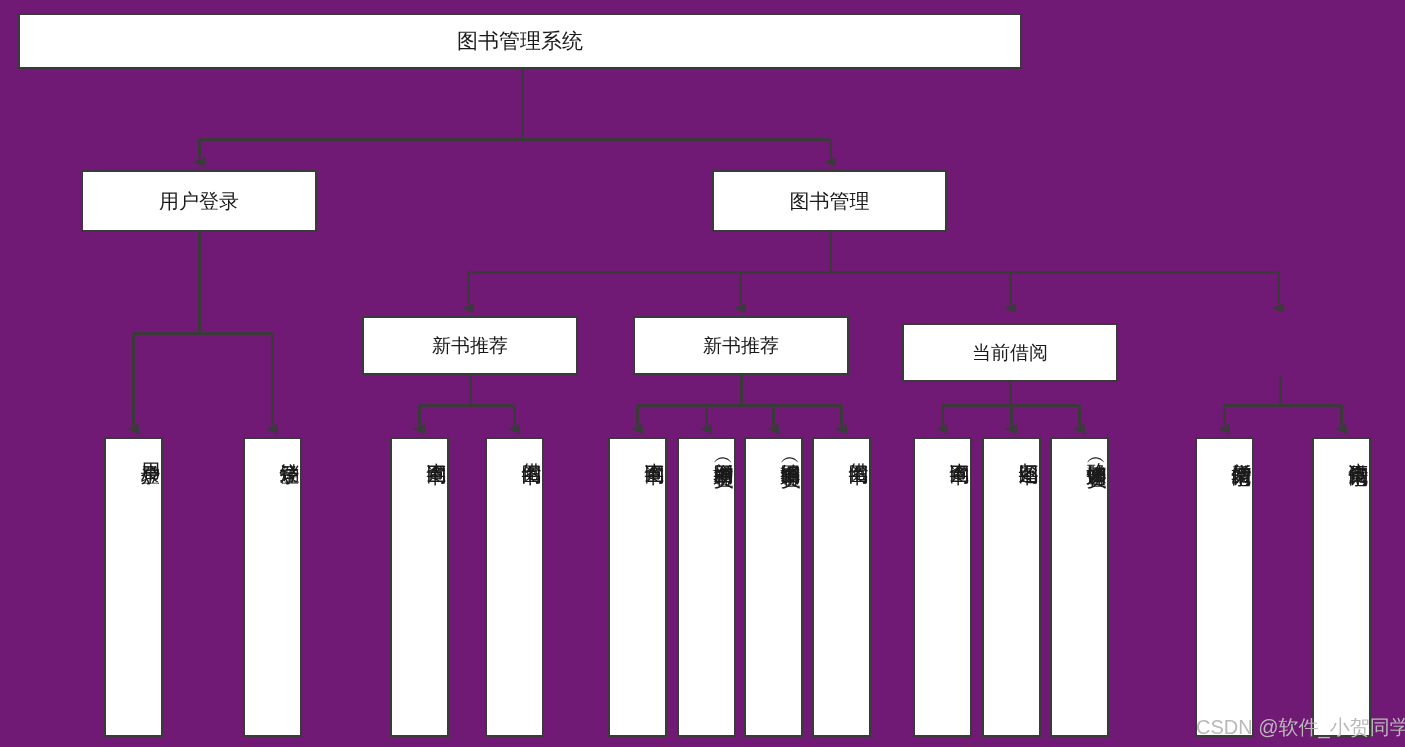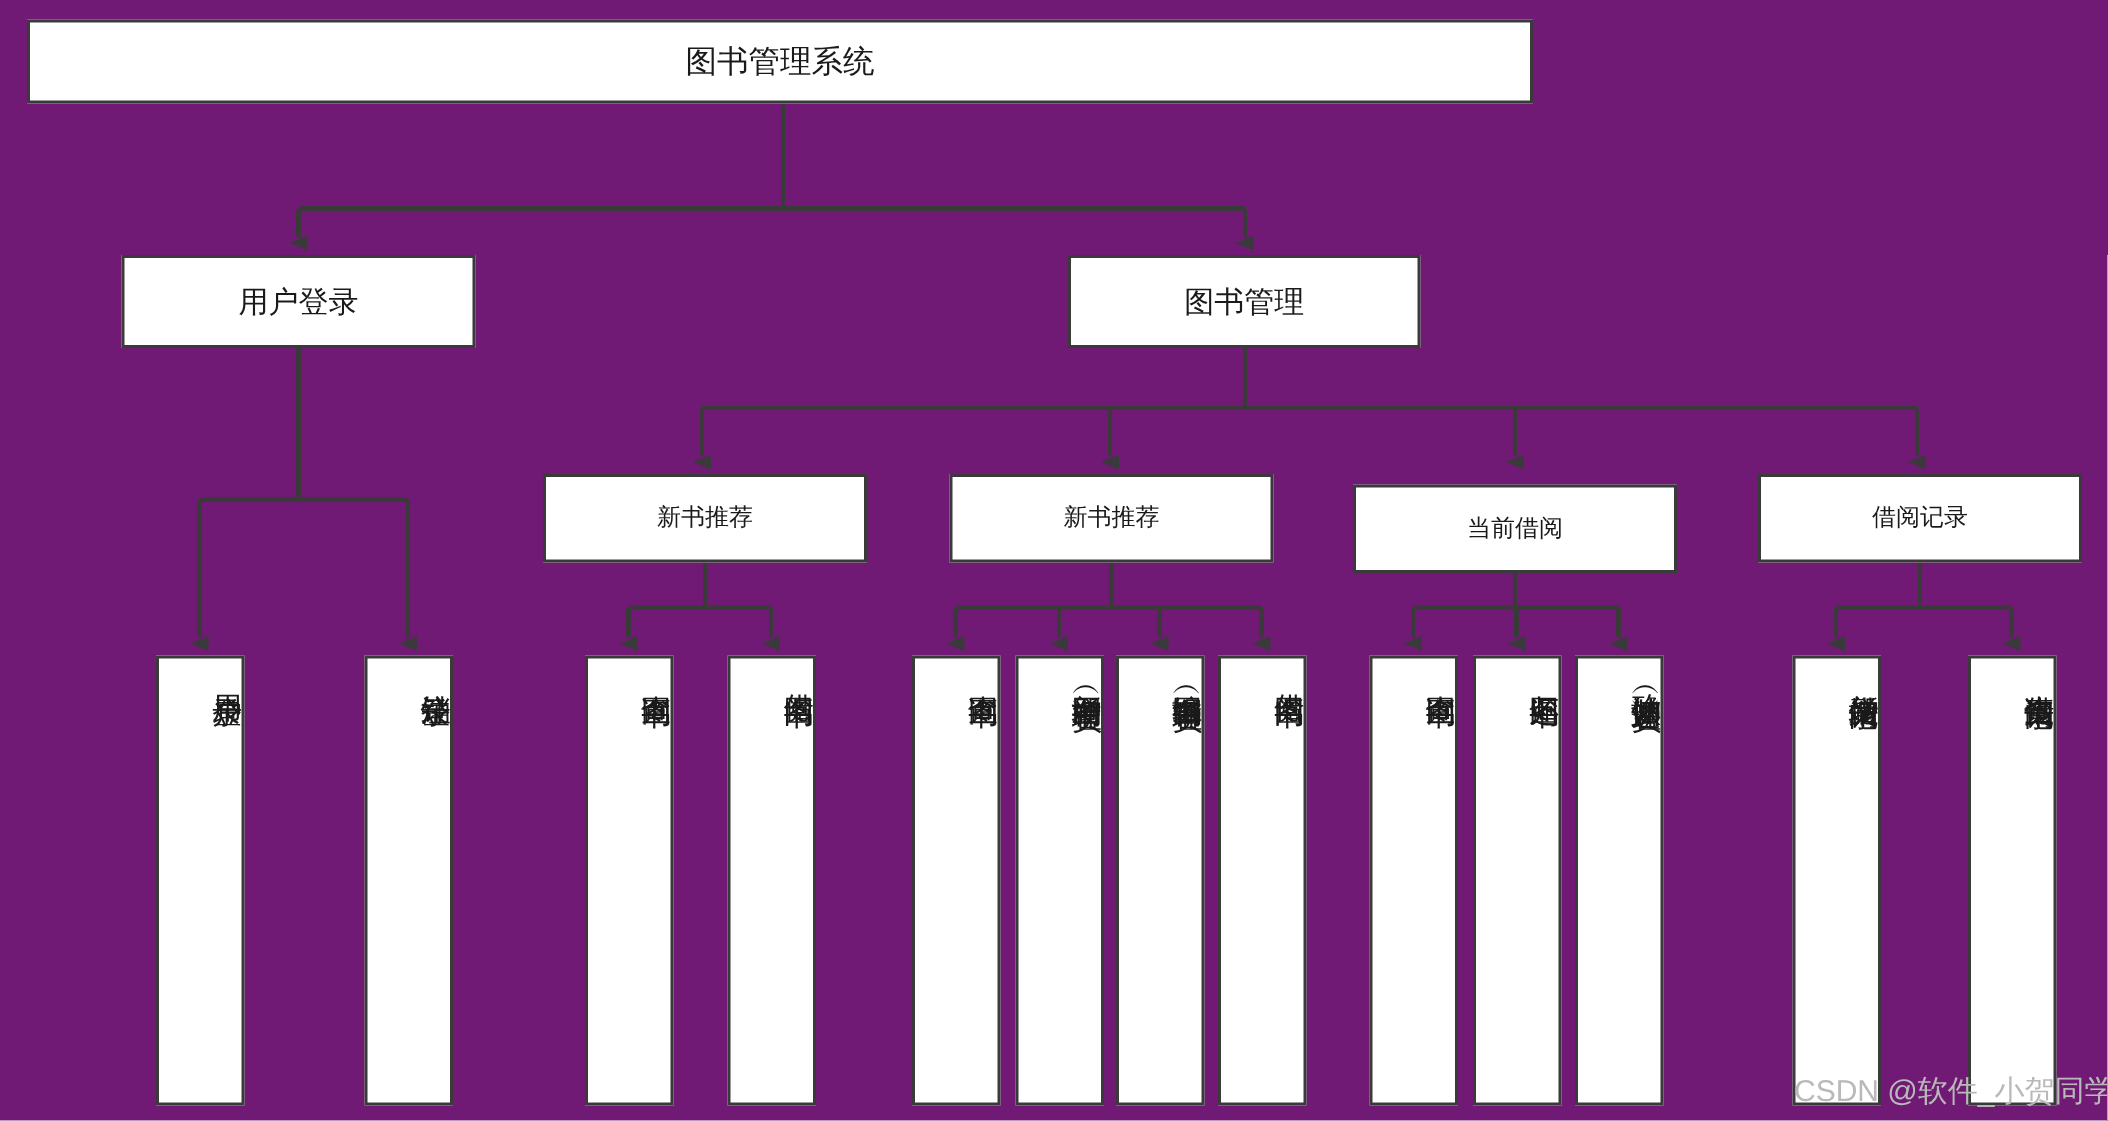--- a/index.html
+++ b/index.html
@@ -34,21 +34,21 @@
     justify-content: center;
     color: #1a1a1a;
   }
   .node.root {
     font-size: 21px;
   }
   .node.level2 {
     font-size: 20px;
   }
   .node.level3 {
-    font-size: 16px;
+    font-size: 19px;
   }
   .node.leaf {
     font-size: 20px;
     writing-mode: vertical-rl;
     text-orientation: upright;
     align-items: flex-start;
     justify-content: flex-start;
     padding-top: 8px;
     letter-spacing: 1px;
     line-height: 1.0;
@@ -141,23 +141,20 @@
 
   <div class="node level3" style="left: 362px; top: 316px; width: 216px; height: 59px;">
     <span class="label">新书推荐</span>
   </div>
   <div class="node level3" style="left: 633px; top: 316px; width: 216px; height: 59px;">
     <span class="label">新书推荐</span>
   </div>
   <div class="node level3" style="left: 902px; top: 323px; width: 216px; height: 59px; justify-content: center;">
     <span class="label">当前借阅</span>
   </div>
-  <div class="node level3" style="left: 1172px; top: 316px; width: 216px; height: 59px;">
-    <span class="label">借阅记录</span>
-  </div>
 
   <div class="node leaf" style="left: 104px; top: 437px; width: 59px; height: 300px;">
     <span class="label">用户登录</span>
   </div>
   <div class="node leaf" style="left: 243px; top: 437px; width: 59px; height: 300px;">
     <span class="label">注销登录</span>
   </div>
   <div class="node leaf" style="left: 390px; top: 437px; width: 59px; height: 300px;">
     <span class="label">查询图书</span>
   </div>

